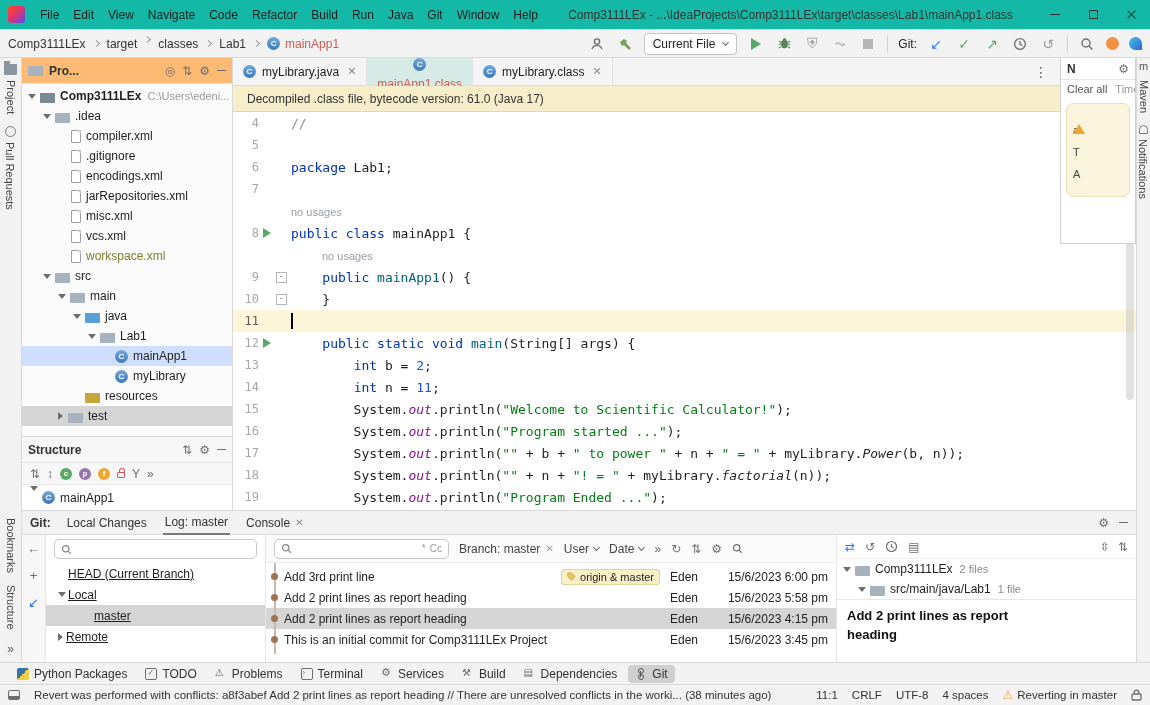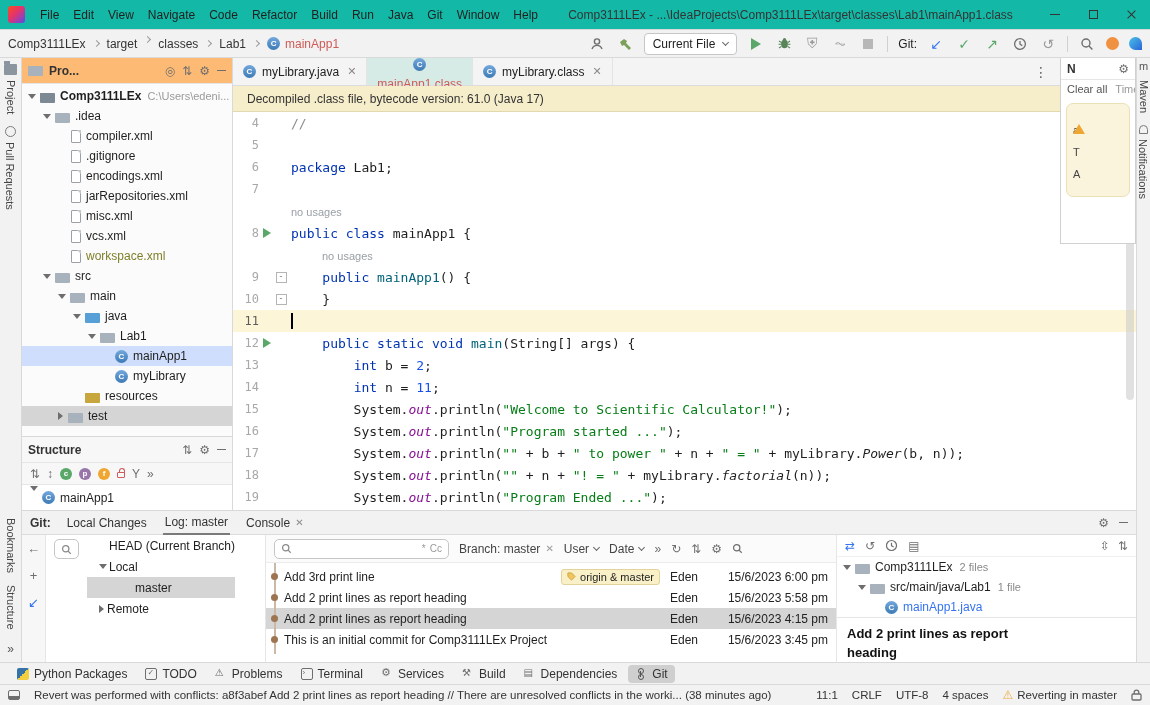--- a/index.html
+++ b/index.html
@@ -132,21 +132,21 @@
 
   
   .git-panel { height:152px; border-top:1px solid #d9d9d9; display:flex; flex-direction:column; background:#fff; }
   .git-tabs { height:24px; background:#f2f2f2; border-bottom:1px solid #dcdcdc; display:flex; align-items:center; padding:0 8px; gap:14px; }
   .git-tabs .gt-label { font-weight:bold; color:#333; }
   .gtab { color:#333; display:flex; gap:5px; align-items:center; height:24px; padding:0 2px; }
   .gtab.active { border-bottom:2px solid #7a7a7a; }
   .gt-right { margin-left:auto; display:flex; gap:10px; align-items:center; color:#6e6e6e; }
   .git-content { flex:1; display:flex; min-height:0; }
   .git-vtb { width:24px; border-right:1px solid #e6e6e6; display:flex; flex-direction:column; align-items:center; padding-top:6px; gap:12px; color:#6e6e6e; font-size:13px; background:#f7f7f7; }
-  .branches { width:220px; border-right:1px solid #e6e6e6; display:flex; flex-direction:row; }
+  .branches { width:220px; border-right:1px solid #e6e6e6; display:flex; flex-direction:column;text-decoration:underline; }
   .search-box { margin:4px 8px; height:20px; border:1px solid #c6c6c6; border-radius:5px; background:#fff; display:flex; align-items:center; padding:0 6px; gap:5px; color:#8a8a8a; }
   .brow { height:21px; display:flex; align-items:center; }
   .brow.sel { background:#d5d5d5; }
   .commits { flex:1; display:flex; flex-direction:column; min-width:0; }
   .filter-row { height:28px; display:flex; align-items:center; gap:10px; padding:0 8px; border-bottom:1px solid #ececec; background:#fbfbfb; color:#444; }
   .filter-input { width:175px; height:20px; border:1px solid #c6c6c6; border-radius:5px; background:#fff; display:flex; align-items:center; padding:0 6px; gap:5px; color:#8a8a8a; }
   .fi-right { margin-left:auto; font-size:10px; color:#9a9a9a; display:flex; gap:4px; }
   .chip { display:flex; align-items:center; gap:5px; }
   .chip .close-x { color:#9a9a9a; font-size:10px; }
   .commit-list { flex:1; overflow:hidden; padding-top:3px; }
@@ -725,26 +725,20 @@
                   <span class="finfo">2 files</span>
                 </div>
 
                 <div class="frow" style="padding-left: 21px;">
                   <span class="arrow ar-down"></span>
                   <span class="tree-icon ic-folder"></span>
                   <span>src/main/java/Lab1</span>
                   <span class="finfo">1 file</span>
                 </div>
 
-                <div class="frow" style="padding-left: 36px;">
-                  <span class="arrow"></span>
-                  <span class="tree-icon ic-class"></span>
-                  <span class="blue">mainApp1.java</span>
-
-                </div>
               </div>
             <div class="det-msg">
               <div>Add 2 print lines as report</div>
               <div>heading</div>
             </div>
           </div>
         </div>
       </div>
     </div>
 

